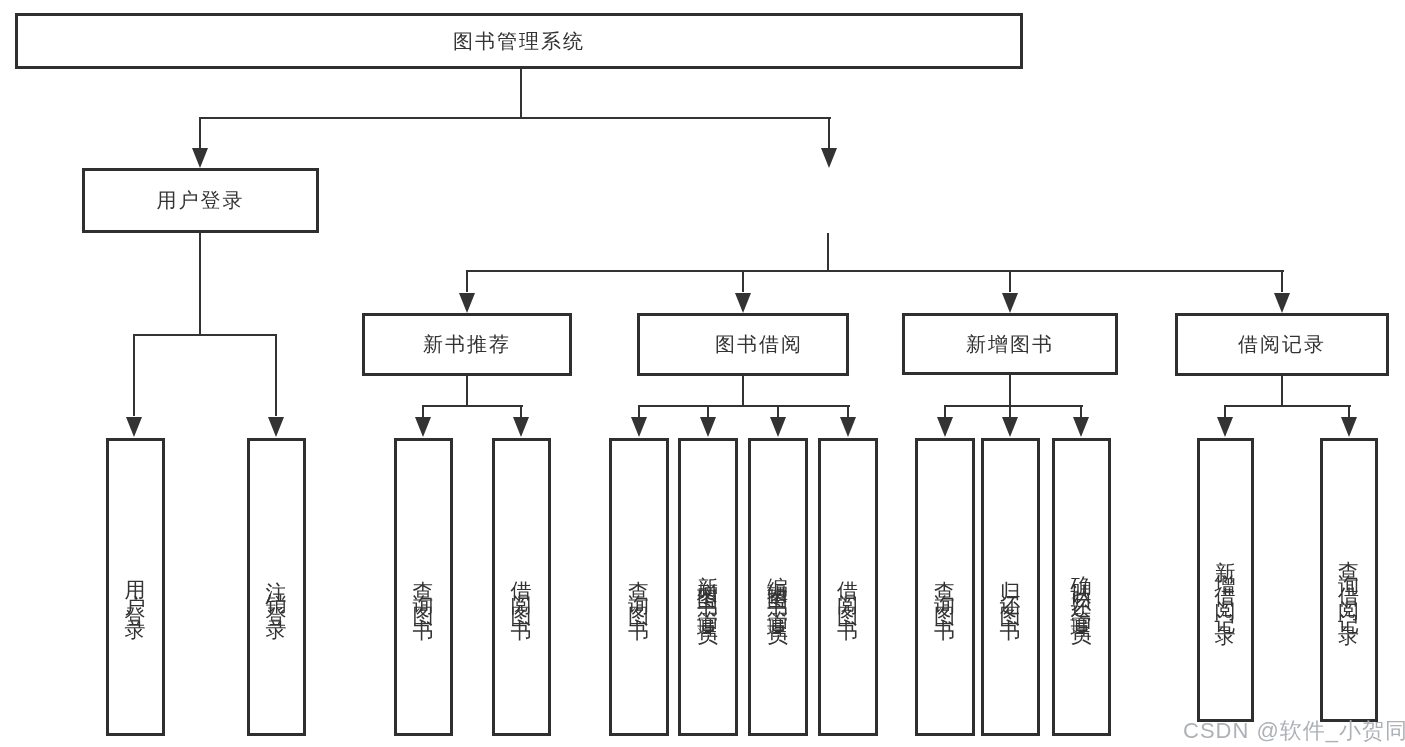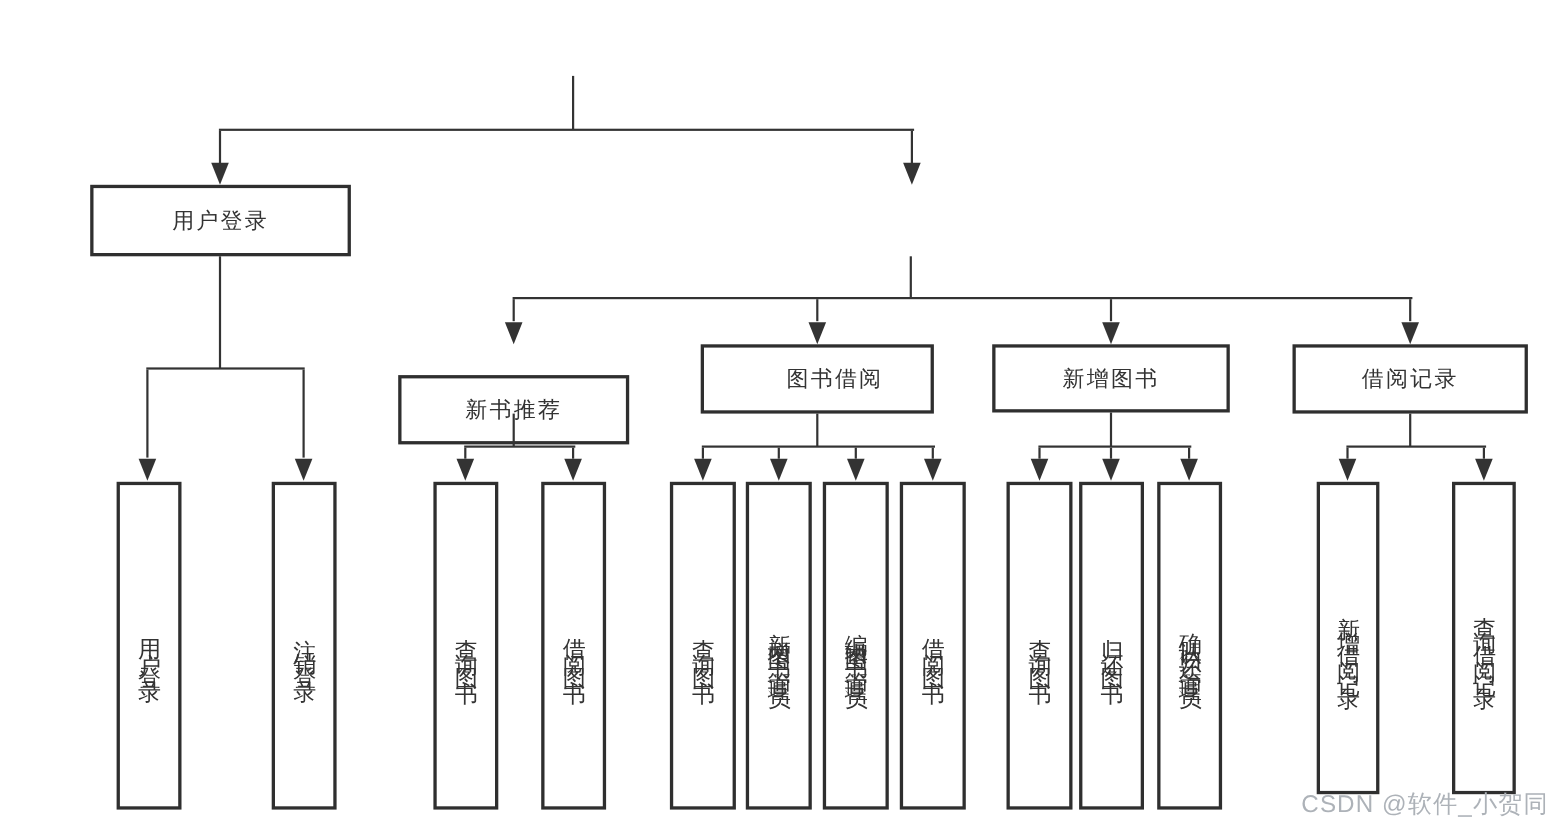--- a/index.html
+++ b/index.html
@@ -37,20 +37,23 @@
   .wm{
     position:absolute;left:1183px;top:716px;z-index:5;
     color:var(--watermark);font-size:22px;letter-spacing:1px;white-space:nowrap;
   }
 </style>
 </head>
 <body>
 
 <div class="canvas">
 
+  <div class="node h" style="left:15px;top:13px;width:1008px;height:56px;">
+      <span>图书管理系统</span>
+    </div>
 
   <div class="ln" style="left:520px;top:69px;width:2px;height:49px;"></div>
   <div class="ln" style="left:199px;top:117px;width:632px;height:2px;"></div>
   <div class="ln" style="left:199px;top:119px;width:2px;height:30px;"></div>
   <div class="arr" style="left:192px;top:148px;"></div>
   <div class="ln" style="left:828px;top:119px;width:2px;height:30px;"></div>
   <div class="arr" style="left:821px;top:148px;"></div>
 
   <div class="node h" style="left:82px;top:168px;width:237px;height:65px;">
       <span>用户登录</span>
@@ -67,21 +70,21 @@
   <div class="ln" style="left:466px;top:270px;width:818px;height:2px;"></div>
   <div class="ln" style="left:466px;top:272px;width:2px;height:20px;"></div>
   <div class="arr" style="left:459px;top:293px;"></div>
   <div class="ln" style="left:742px;top:272px;width:2px;height:20px;"></div>
   <div class="arr" style="left:735px;top:293px;"></div>
   <div class="ln" style="left:1009px;top:272px;width:2px;height:20px;"></div>
   <div class="arr" style="left:1002px;top:293px;"></div>
   <div class="ln" style="left:1281px;top:272px;width:2px;height:20px;"></div>
   <div class="arr" style="left:1274px;top:293px;"></div>
 
-  <div class="node h" style="left:362px;top:313px;width:210px;height:63px;margin-top:28px;">
+  <div class="node h" style="left:362px;top:313px;width:210px;height:63px;">
       <span>新书推荐</span>
     </div>
   <div class="node h" style="left:637px;top:313px;width:212px;height:63px;padding-left:32px;">
       <span>图书借阅</span>
     </div>
   <div class="node h" style="left:902px;top:313px;width:216px;height:62px;">
       <span>新增图书</span>
     </div>
   <div class="node h" style="left:1175px;top:313px;width:214px;height:63px;">
       <span>借阅记录</span>

